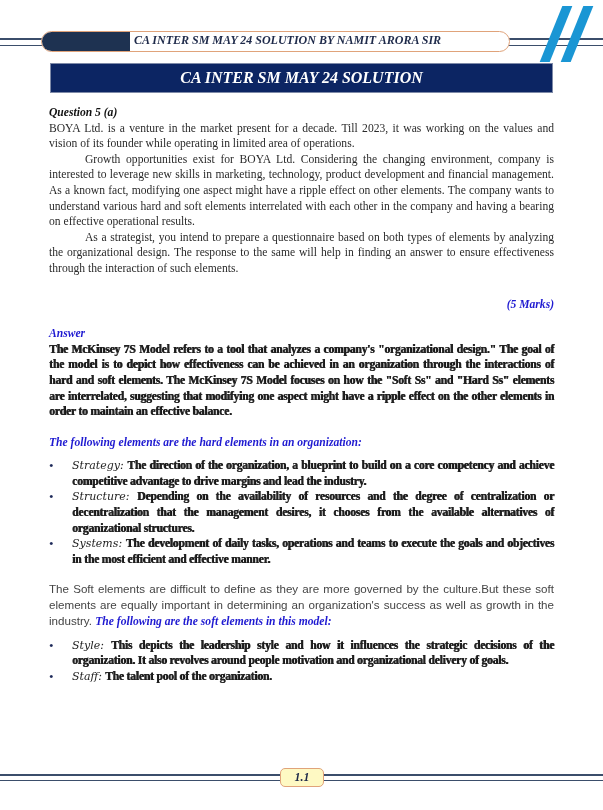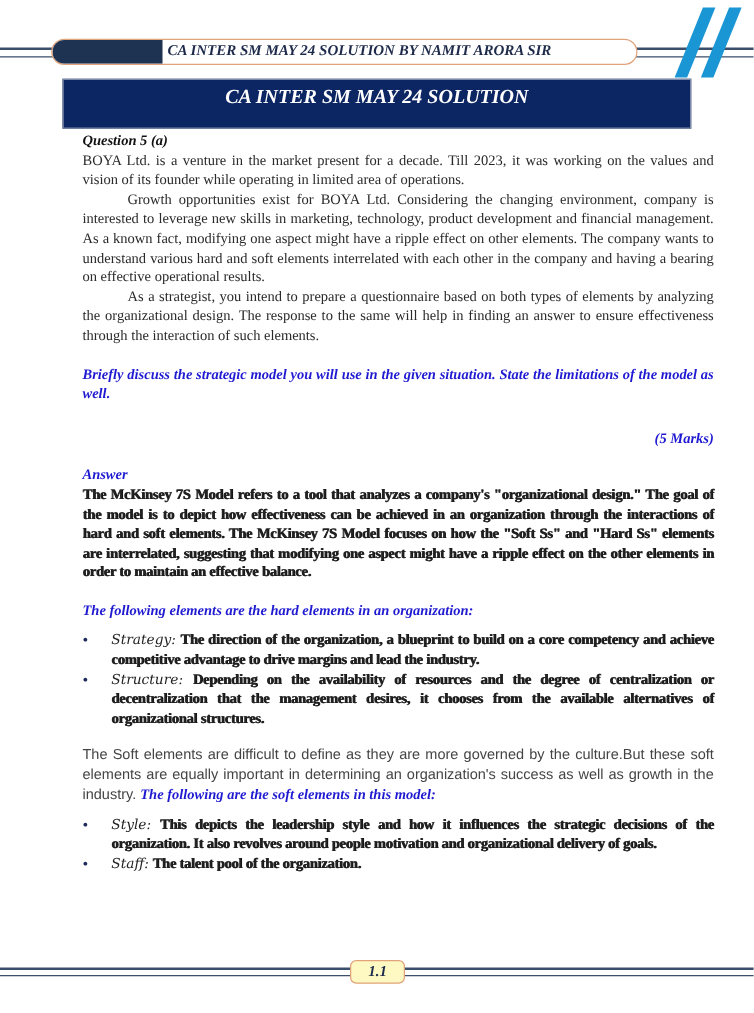--- a/index.html
+++ b/index.html
@@ -11,26 +11,26 @@
               border-top:2px solid #3b4e6b; border-bottom:1.5px solid #3b4e6b; }
   .hdr-pill { position:absolute; left:41px; top:31px; width:467px; height:19px;
               border:1.5px solid #e0a37a; border-radius:11px; background:#fff; overflow:hidden; }
   .hdr-pill .dark { position:absolute; left:0; top:0; bottom:0; width:88px; background:#1e3251; }
   .hdr-pill .txt { position:absolute; left:92px; right:0; top:1px; text-align:left;
                    font-weight:bold; font-style:italic; font-size:12px; color:#1e2a4a; }
   .slash { position:absolute; top:6px; width:10px; height:56px; background:#1a96d4;
            transform:skewX(-22deg); }
   .slash.s1 { left:551px; } .slash.s2 { left:572px; }
 
-  .title-bar { position:absolute; left:50px; top:63px; width:503px; height:40px;
+  .title-bar { position:absolute; left:50px; top:63px; width:503px; height:30px;
                background:#0c2563; border:1px solid #7e8aa8; box-sizing:border-box;
                color:#fff; text-align:center; font-weight:bold; font-style:italic;
                font-size:16px; line-height:28px; }
 
-  .content { position:absolute; left:66px; top:105px; width:505px; font-size:11.6px; line-height:15.6px; }
+  .content { position:absolute; left:49px; top:105px; width:505px; font-size:11.6px; line-height:15.6px; }
   .q-title { font-weight:bold; font-style:italic; color:#111; }
   p { margin:0; text-align:justify; }
   .indent { text-indent:36px; }
   .blue { color:#1f1ad1; font-weight:bold; font-style:italic; }
   .marks { text-align:right; margin-top:20px; }
   .answer-h { margin-top:14px; }
   .scr { font-weight:bold; color:#222; letter-spacing:-0.2px; font-family:"Liberation Serif",serif;
          text-shadow:0.6px 0 0 #111; }
   .sec-h { margin-top:15px; margin-bottom:8px; }
   ul { margin:0; padding:0; list-style:none; }
@@ -60,35 +60,38 @@
 <div class="slash s2"></div>
 
 <div class="title-bar">CA INTER SM MAY 24 SOLUTION</div>
 
 <div class="content">
   <div class="q-title">Question 5 (a)</div>
   <p>BOYA Ltd. is a venture in the market present for a decade. Till 2023, it was working on the values and vision of its founder while operating in limited area of operations.</p>
   <p class="indent">Growth opportunities exist for BOYA Ltd. Considering the changing environment, company is interested to leverage new skills in marketing, technology, product development and financial management. As a known fact, modifying one aspect might have a ripple effect on other elements. The company wants to understand various hard and soft elements interrelated with each other in the company and having a bearing on effective operational results.</p>
   <p class="indent">As a strategist, you intend to prepare a questionnaire based on both types of elements by analyzing the organizational design. The response to the same will help in finding an answer to ensure effectiveness through the interaction of such elements.</p>
 
-  <p class="blue" style="margin-top:15px;">Briefly discuss the strategic model you will use in the given situation. State the limitations of the model as well.</p>
   <div class="blue marks">(5 Marks)</div>
 
   <div class="blue answer-h">Answer</div>
   <p class="scr">The McKinsey 7S Model refers to a tool that analyzes a company's "organizational design." The goal of the model is to depict how effectiveness can be achieved in an organization through the interactions of hard and soft elements. The McKinsey 7S Model focuses on how the "Soft Ss" and "Hard Ss" elements are interrelated, suggesting that modifying one aspect might have a ripple effect on the other elements in order to maintain an effective balance.</p>
 
   <div class="blue sec-h">The following elements are the hard elements in an organization:</div>
   <ul>
     <li>
       <span class="term">Strategy:</span>
       <span class="scr">The direction of the organization, a blueprint to build on a core competency and achieve competitive advantage to drive margins and lead the industry.</span>
     </li>
     <li>
       <span class="term">Structure:</span>
       <span class="scr">Depending on the availability of resources and the degree of centralization or decentralization that the management desires, it chooses from the available alternatives of organizational structures.</span>
+    </li>
+    <li>
+      <span class="term">Systems:</span>
+      <span class="scr">The development of daily tasks, operations and teams to execute the goals and objectives in the most efficient and effective manner.</span>
     </li>
   </ul>
 
   <p class="soft-p">
     <span>The Soft elements are difficult to define as they are more governed by the culture.But these soft elements are equally important in determining an organization's success as well as growth in the industry.</span>
     <span class="blue" style="font-family:'Liberation Serif',serif;">The following are the soft elements in this model:</span>
   </p>
 
   <ul class="soft-list">
     <li>

